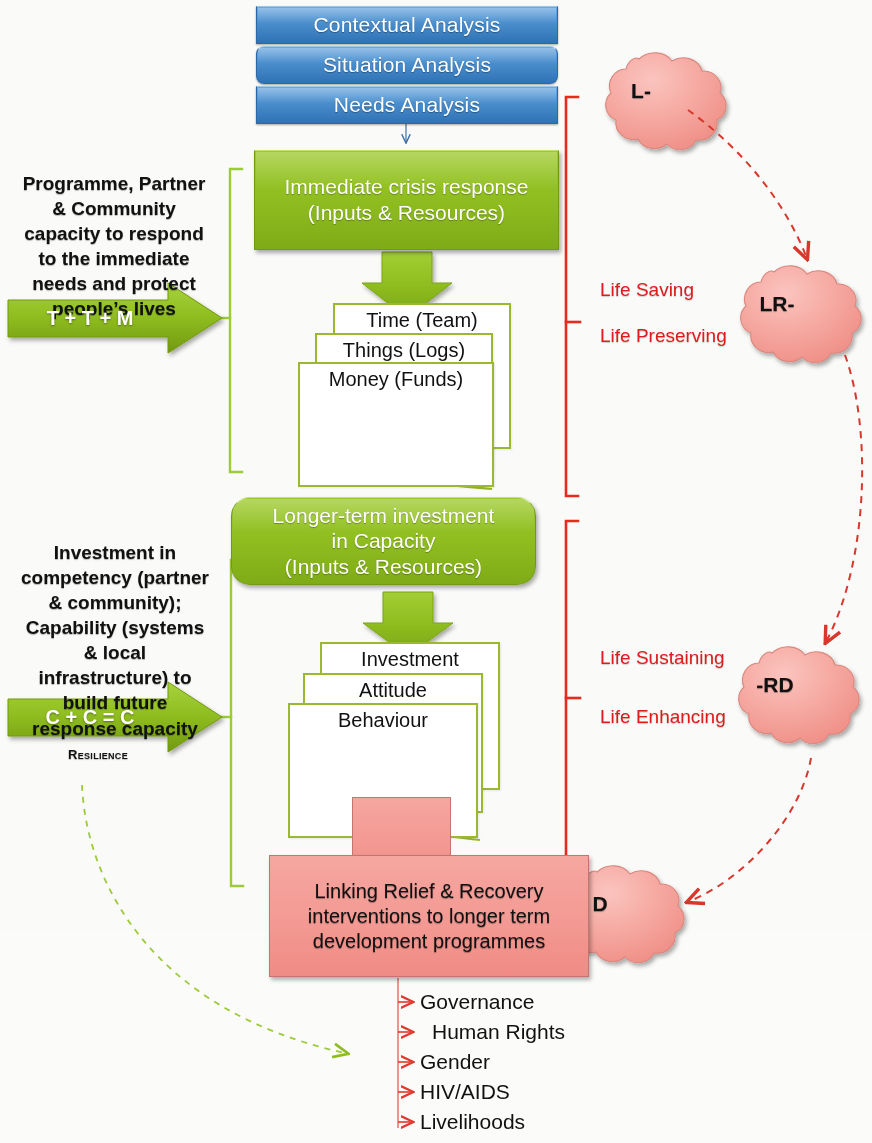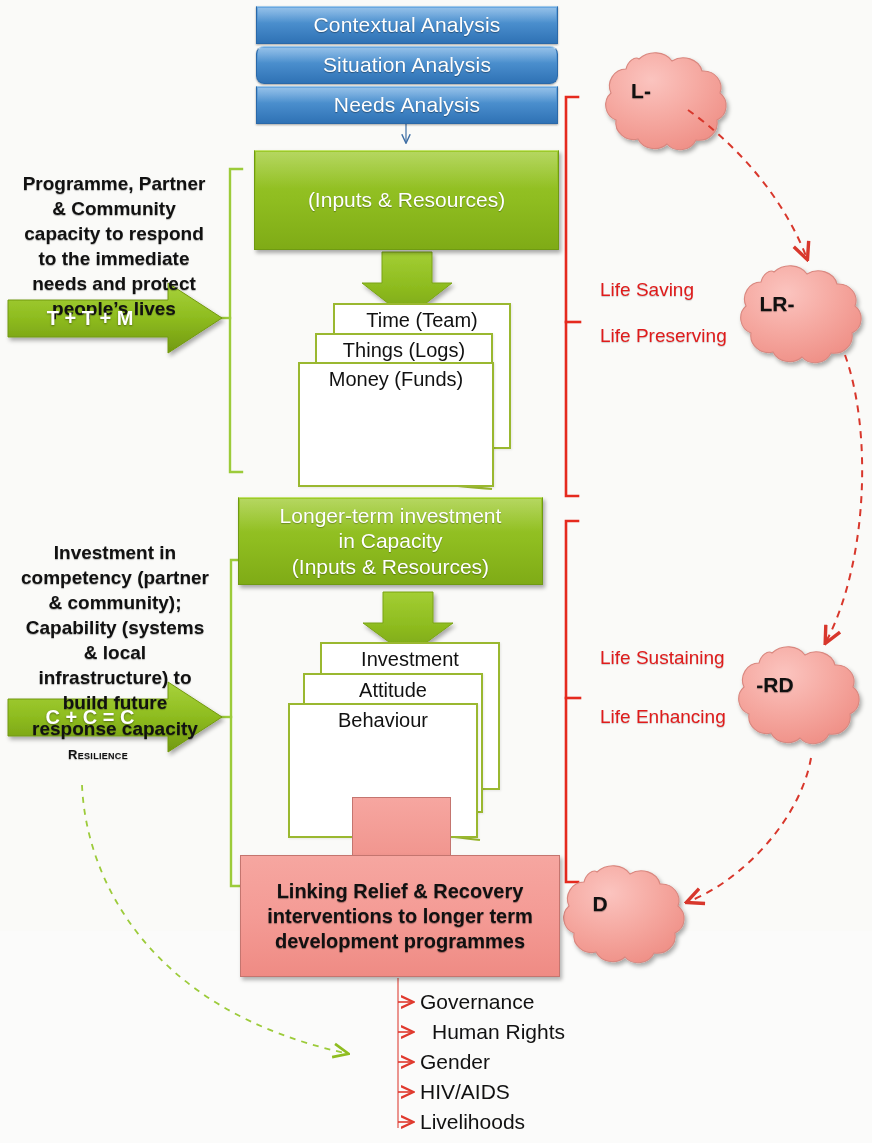--- a/index.html
+++ b/index.html
@@ -46,23 +46,24 @@
     background:linear-gradient(to bottom,rgba(255,255,255,.25),rgba(255,255,255,0));
     pointer-events:none;
   }
 
   
   .pink-box{
     background:linear-gradient(to bottom,#f6a6a0 0%,#f49b95 50%,#ef8b84 100%);
     border:1px solid #c4756f;
     color:#111;
     display:flex;align-items:center;justify-content:center;text-align:center;
-    font-size:20px;line-height:1.25;font-weight:700;
+    font-size:20px;line-height:1.25;font-weight:400;
     text-shadow:0 1px 1px rgba(0,0,0,.35);
     box-shadow:2px 3px 4px rgba(0,0,0,.3);
+    margin-left:29px;
   }
 
   
   .card{
     background:#ffffff;border:2px solid #9ab830;
     box-shadow:1px 1px 2px rgba(0,0,0,.08);
   }
   .card-label{
     position:absolute;left:0;right:0;top:4px;text-align:center;
     font-size:20px;color:#111;white-space:nowrap;
@@ -277,41 +278,42 @@
   </div>
   <div class="node blue-box" style="left:256px;top:46px;width:302px;height:38px;border-radius:8px;">
     <span>Situation Analysis</span>
   </div>
   <div class="node blue-box" style="left:256px;top:86px;width:302px;height:38px;">
     <span>Needs Analysis</span>
   </div>
 
   <div class="node green-box" style="left:254px;top:150px;width:305px;height:100px;">
     <div style="position:relative;z-index:2;">
+      <div>Immediate crisis response</div>
       <div>(Inputs &amp; Resources)</div>
     </div>
   </div>
 
   <div class="node card" style="left:333px;top:303px;width:178px;height:146px;">
     <span class="card-label">Time (Team)</span>
   </div>
   <div class="node card" style="left:315px;top:333px;width:178px;height:136px;">
     <span class="card-label">Things (Logs)</span>
   </div>
   <div class="node card" style="left:298px;top:362px;width:196px;height:125px;">
     <span class="card-label">Money (Funds)</span>
   </div>
 
   <div class="side-text" style="left:18px;top:171px;width:192px;">Programme, Partner &amp; Community capacity to respond to the immediate needs and protect people’s lives</div>
   <div class="arrow-label" style="left:0px;top:307px;width:180px;text-align:center;">T + T + M</div>
 
   <div class="red-label" style="left:600px;top:267px;margin-top:12px;">Life Saving</div>
   <div class="red-label" style="left:600px;top:325px;">Life Preserving</div>
 
-  <div class="node green-box" style="left:238px;top:497px;width:305px;height:88px;">
+  <div class="node green-box" style="left:231px;top:497px;width:305px;height:88px;border-radius:19px;">
     <div style="position:relative;z-index:2;">
       <div>Longer-term investment</div>
       <div>in Capacity</div>
       <div>(Inputs &amp; Resources)</div>
     </div>
   </div>
 
   <div class="node card" style="left:320px;top:642px;width:180px;height:148px;">
     <span class="card-label">Investment</span>
   </div>

